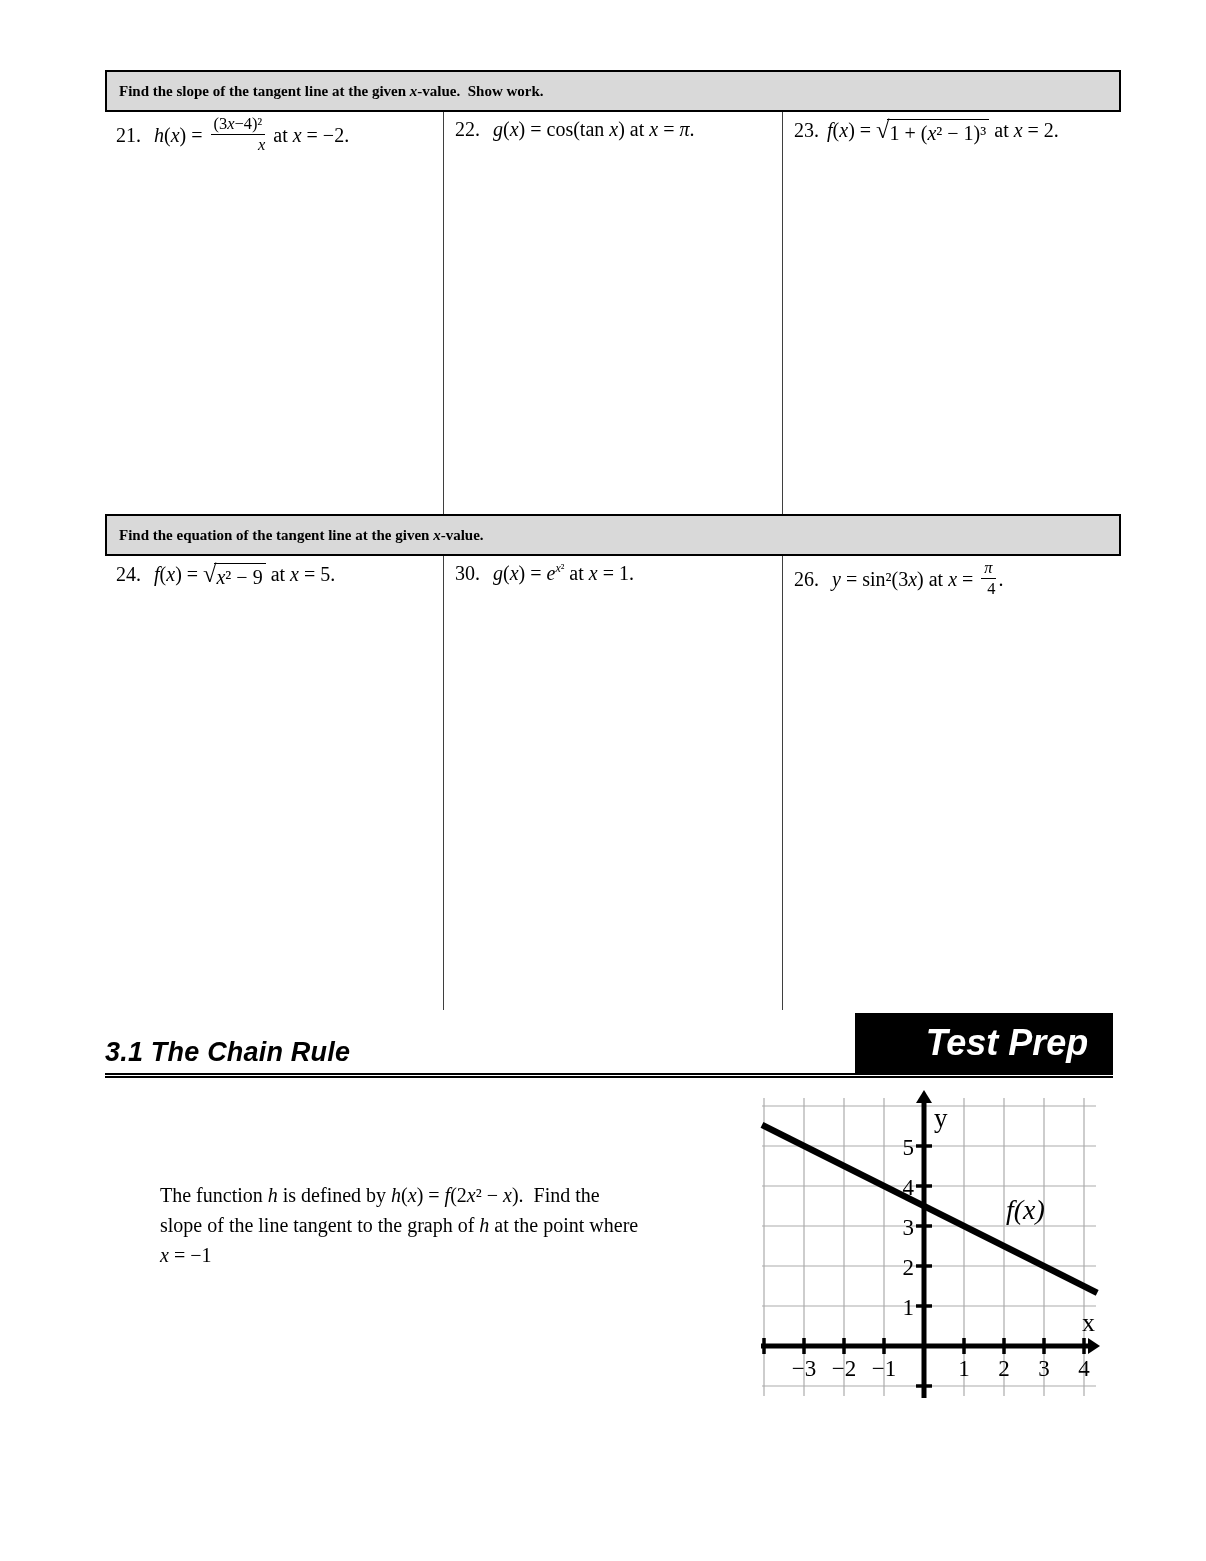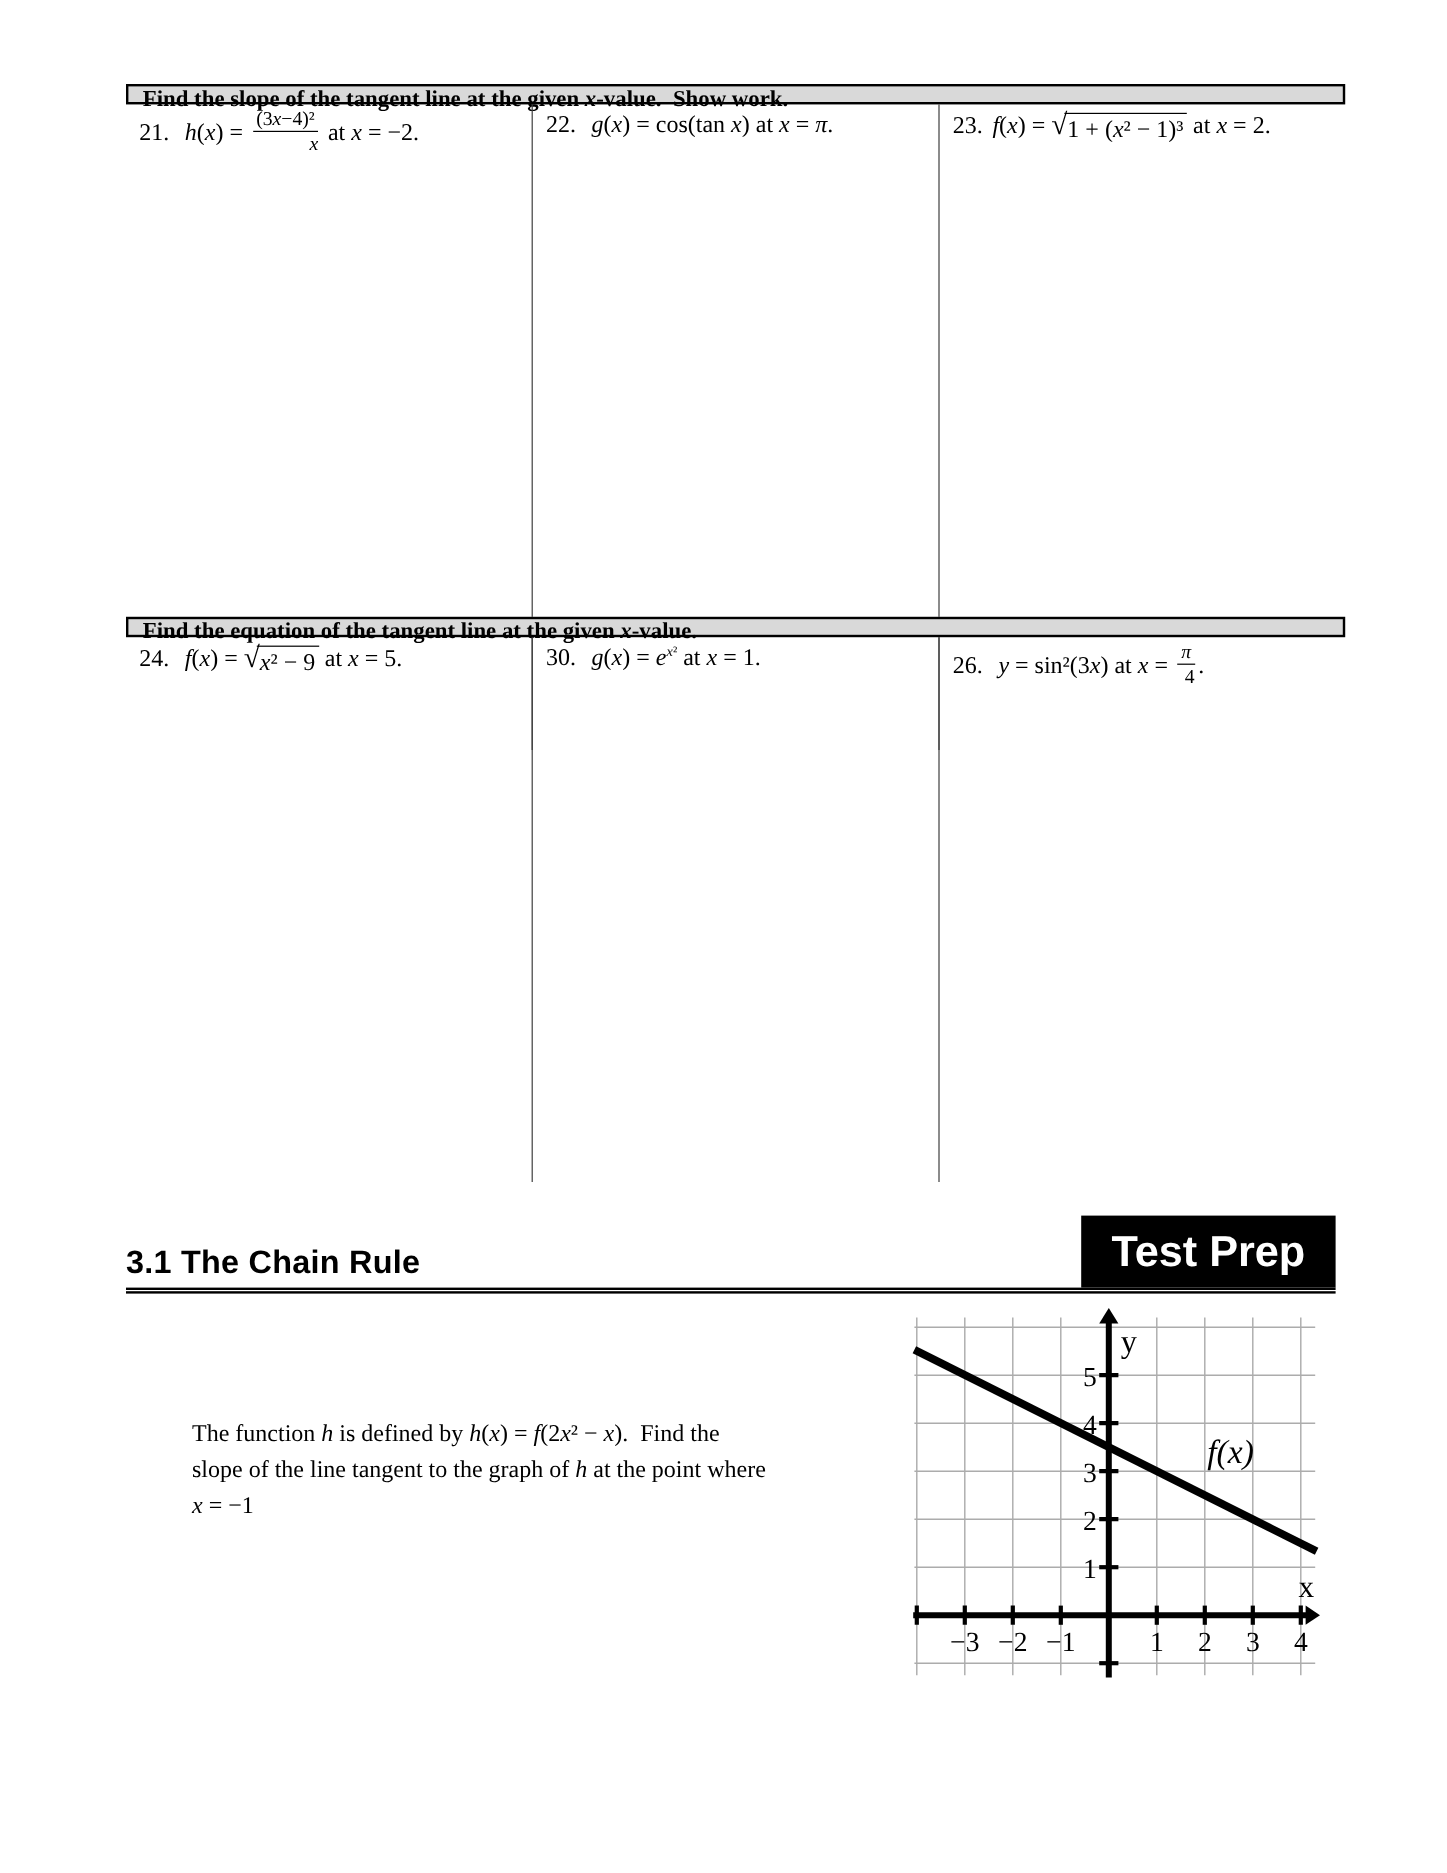--- a/index.html
+++ b/index.html
@@ -3,23 +3,23 @@
 <meta charset="utf-8">
 <style>
   html,body{margin:0;padding:0;background:#fff;}
   .page{position:relative;width:1206px;height:1561px;background:#ffffff;
         font-family:"Liberation Serif",serif;color:#000;overflow:hidden;}
 
   
   .qtable{position:absolute;left:105px;width:1016px;}
   .t1{top:70px;}
   .t2{top:514px;}
-  .qheader{box-sizing:border-box;height:17px;background:var(--hdr,#d9d9d9);
-           border:2px solid #000;display:flex;align-items:flex-start;
-           padding-left:12px;font-weight:bold;font-size:19px;}
+  .qheader{box-sizing:border-box;height:42px;background:var(--hdr,#d9d9d9);
+           border:2px solid #000;display:flex;align-items:center;
+           padding-left:12px;font-weight:bold;font-size:15px;}
   .qbody{display:flex;}
   .t1 .qbody{height:538px;}
   .t2 .qbody{height:454px;}
   .qcell{box-sizing:border-box;flex:1;padding:6px 6px 0 11px;font-size:20px;
          white-space:nowrap;}
   .qcell + .qcell{border-left:1.3px solid var(--div,#3f3f3f);}
   .pnum{margin-right:13px;}
 
   
   .mi{font-style:italic;white-space:pre;}
@@ -29,28 +29,28 @@
         vertical-align:middle;font-size:0.82em;line-height:1.12;
         margin:0 3px;transform:translateY(-3px);}
   .frac .fnum{border-bottom:1.5px solid #000;padding:0 3px 1px 3px;}
   .frac .fden{padding-top:1px;}
   .sqrt{display:inline-flex;align-items:flex-start;transform:translateY(1px);}
   .sqrt .rad{font-size:1.22em;line-height:0.88;margin-top:0px;}
   .sqrt .bar{border-top:1.7px solid #000;padding:2px 3px 0 2px;margin-left:-2px;}
 
   
   .sec{position:absolute;left:105px;top:1008px;width:1008px;height:65px;
-       border-bottom:5px double #000;}
+       border-bottom:5px double #000;font-style:italic;}
   .sec-title{position:absolute;left:0;bottom:5px;margin:0;
              font-family:"Liberation Sans",sans-serif;font-weight:bold;
              font-size:27px;letter-spacing:0.2px;}
   .badge{position:absolute;right:0;bottom:0;width:212px;height:60px;
          background:var(--badge-bg,#000);color:var(--badge-fg,#fff);
          font-family:"Liberation Sans",sans-serif;font-weight:bold;
-         font-size:36px;display:flex;align-items:center;justify-content:center;}
+         font-size:36px;display:flex;align-items:center;justify-content:center;padding-left:46px;}
 
   
   .p27-intro{position:absolute;left:105px;top:1097px;font-size:20px;white-space:nowrap;}
   .p27-intro .pnum{margin-right:17px;}
   .p27-body{position:absolute;left:160px;top:1180px;font-size:20px;}
   .p27-line{line-height:30px;white-space:nowrap;}
 
   
   #graph{position:absolute;left:757px;top:1085px;}
   #graph text{font-family:"Liberation Serif",serif;fill:#000;}

